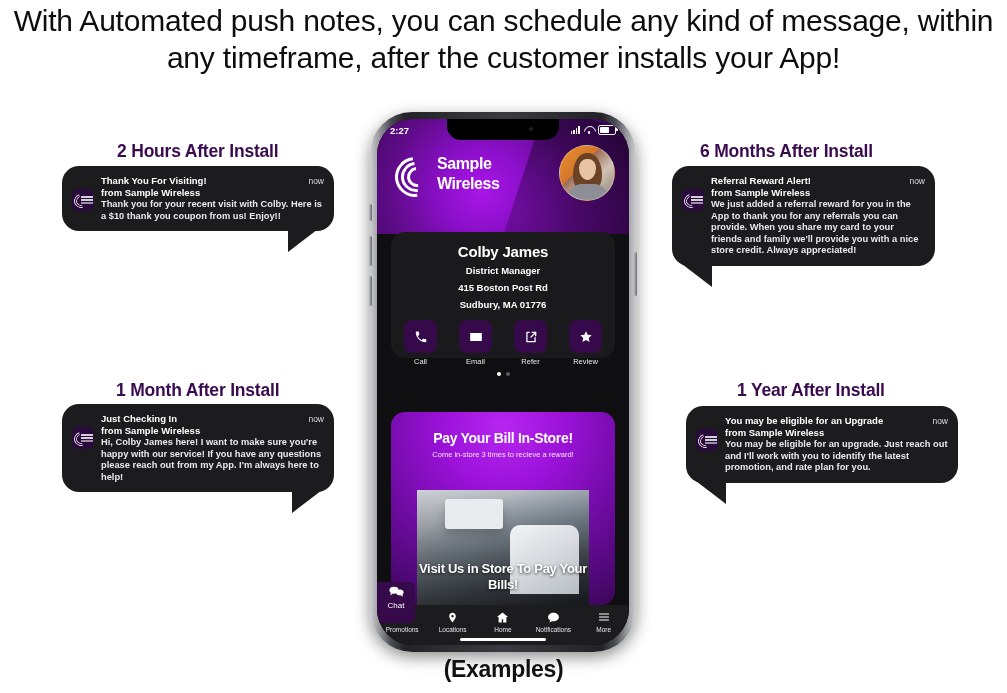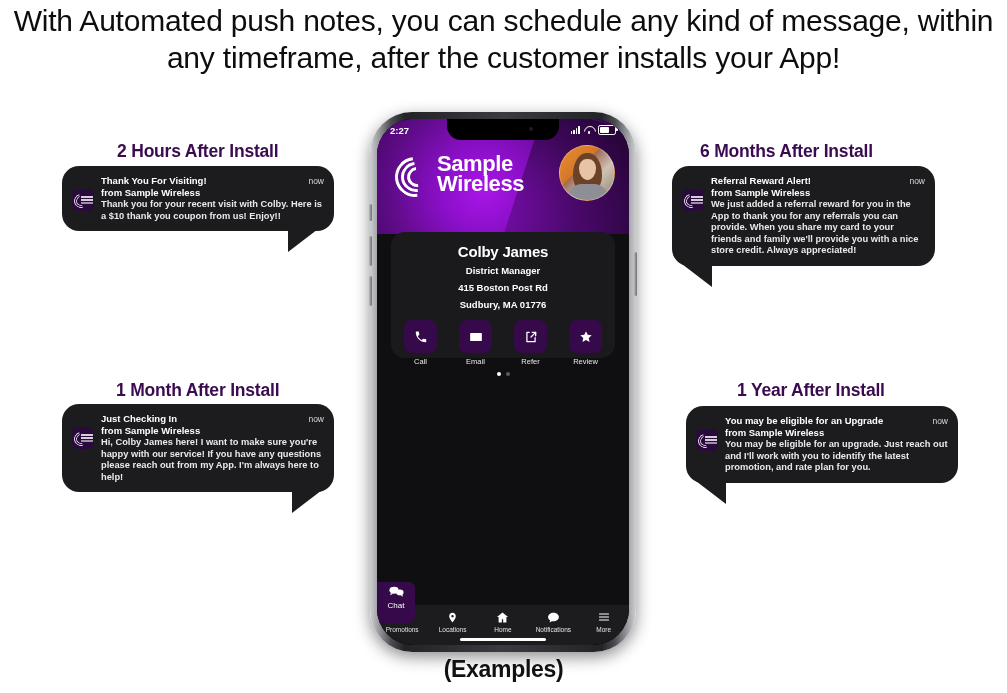--- a/index.html
+++ b/index.html
@@ -140,21 +140,21 @@
   }
   .brand{position:absolute;left:18px;top:35px;display:flex;align-items:center;gap:6px;z-index:3;}
   .swoosh{position:relative;width:36px;height:40px;flex:0 0 36px;}
   .swoosh span{
     position:absolute;border:3px solid #fff;border-radius:50%;
     border-right-color:transparent;border-bottom-color:transparent;
   }
   .swoosh span:nth-child(1){width:34px;height:34px;left:0;top:3px;transform:rotate(-52deg);}
   .swoosh span:nth-child(2){width:24px;height:24px;left:6px;top:8px;transform:rotate(-52deg);}
   .swoosh span:nth-child(3){width:14px;height:14px;left:12px;top:13px;transform:rotate(-52deg);}
-  .brandtext{color:#fff;font-weight:bold;font-size:22px;line-height:20px;letter-spacing:-.4px;}
+  .brandtext{color:#fff;font-weight:bold;font-size:16px;line-height:20px;letter-spacing:-.4px;}
   .avatar{
     position:absolute;right:14px;top:26px;width:54px;height:54px;border-radius:50%;
     overflow:hidden;z-index:4;border:1px solid rgba(255,255,255,.25);
     background:linear-gradient(135deg,#e8902e 0%,#d4762a 38%,#9d6b54 39%,#cfc2b4 64%,#8e8070 100%);
   }
   .avatar .hair{position:absolute;left:13px;top:7px;width:29px;height:40px;border-radius:46% 46% 40% 40%/55% 55% 45% 45%;background:#6b4226;}
   .avatar .face{position:absolute;left:19px;top:13px;width:17px;height:21px;border-radius:48% 48% 52% 52%/42% 42% 58% 58%;background:#e8c3a4;}
   .avatar .body{position:absolute;left:8px;bottom:0;width:40px;height:16px;border-radius:14px 14px 0 0;background:#8e8f96;}
 
   .card{
@@ -421,20 +421,28 @@
               <div class="lbl">Review</div>
             </div>
           </div>
 
           <div class="dots">
             <i class="on"></i>
             <i></i>
           </div>
         </div>
 
+        <div class="promo">
+          <div class="promo-head">
+            <div class="promo-h1">Pay Your Bill In-Store!</div>
+            <div class="promo-h2">Come in-store 3 times to recieve a reward!</div>
+          </div>
+          <div class="promo-img"></div>
+          <div class="promo-foot">Visit Us in Store To Pay Your Bills!</div>
+        </div>
 
         <div class="chat">
           <div class="cicon">
             <svg width="15" height="11" viewBox="0 0 24 18" fill="#fff">
                 <ellipse cx="8" cy="7" rx="7.5" ry="5.6"></ellipse>
                 <path d="M3 11l-1.6 4.2 5-2.6z"></path>
                 <ellipse cx="17.5" cy="10.5" rx="6" ry="4.6"></ellipse>
                 <path d="M21.5 14l1.4 3.4-4.1-2.1z"></path>
               </svg>
           </div>

